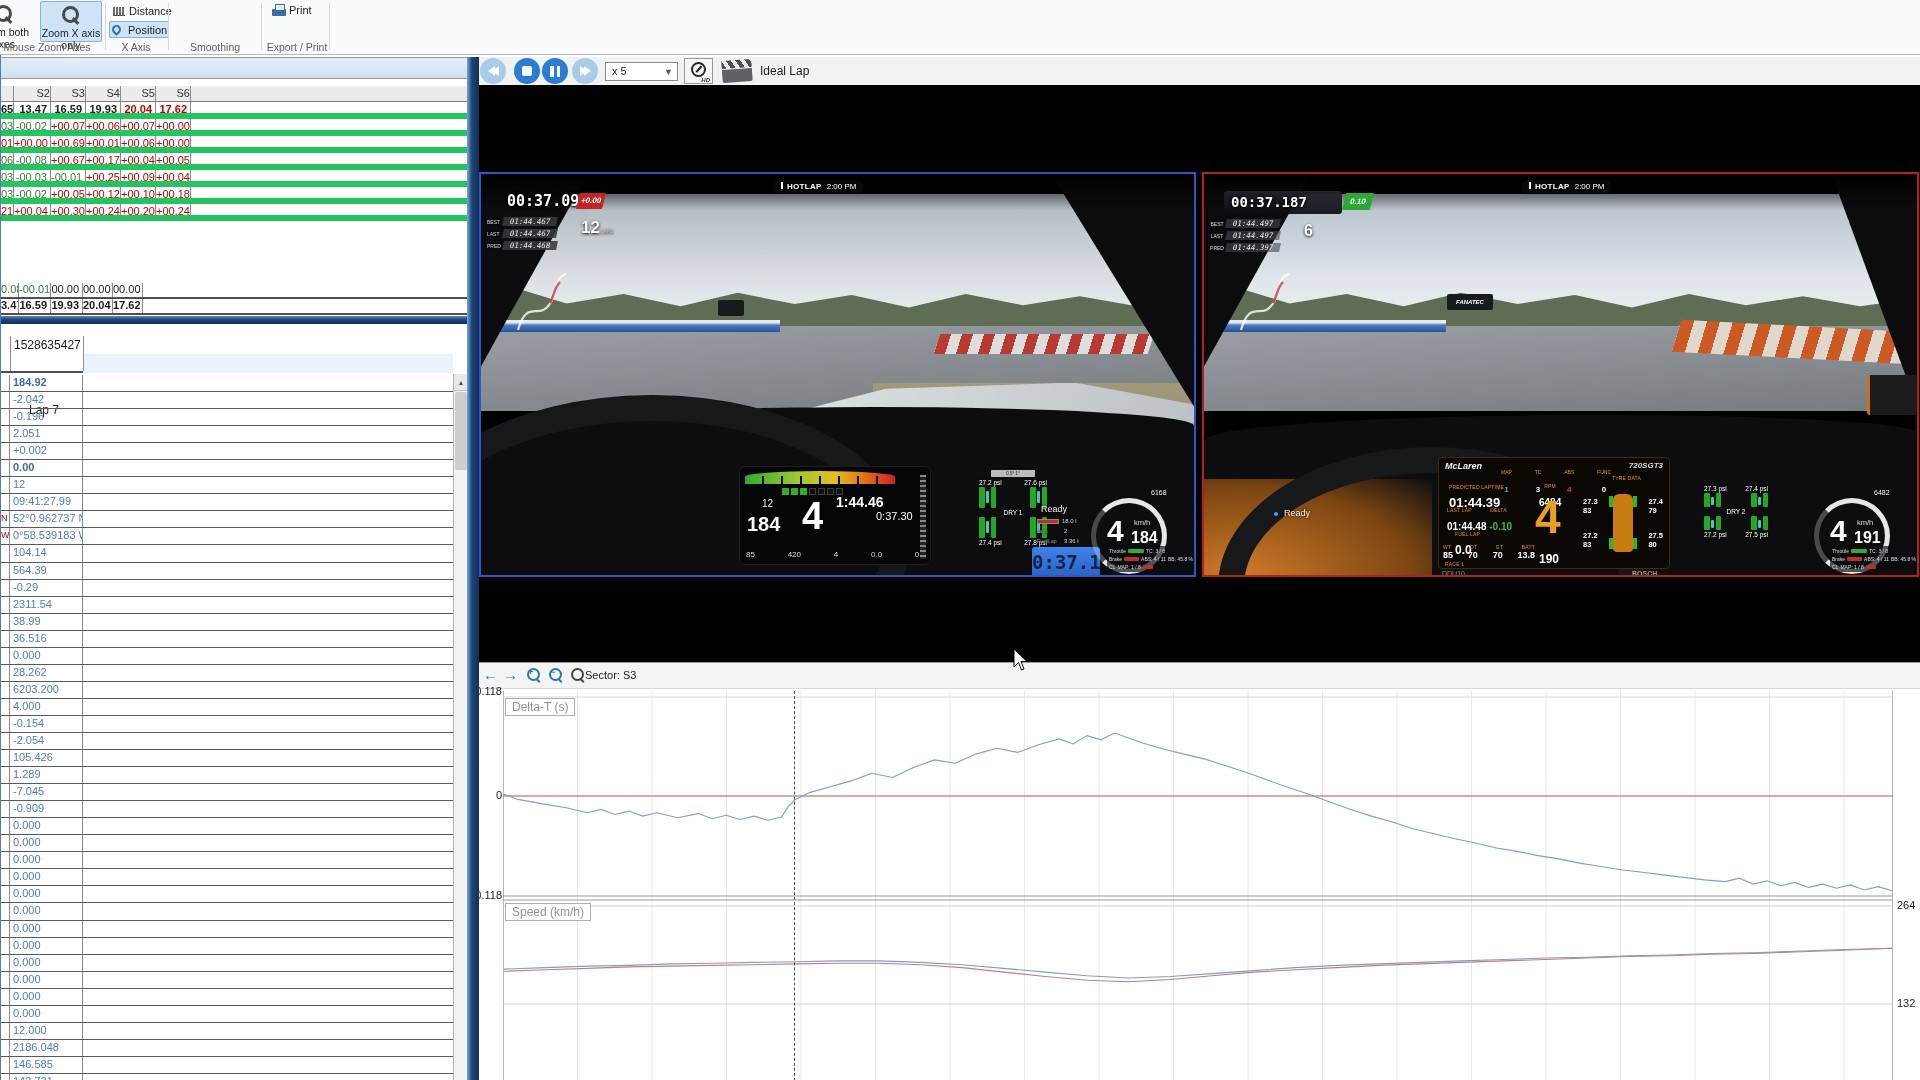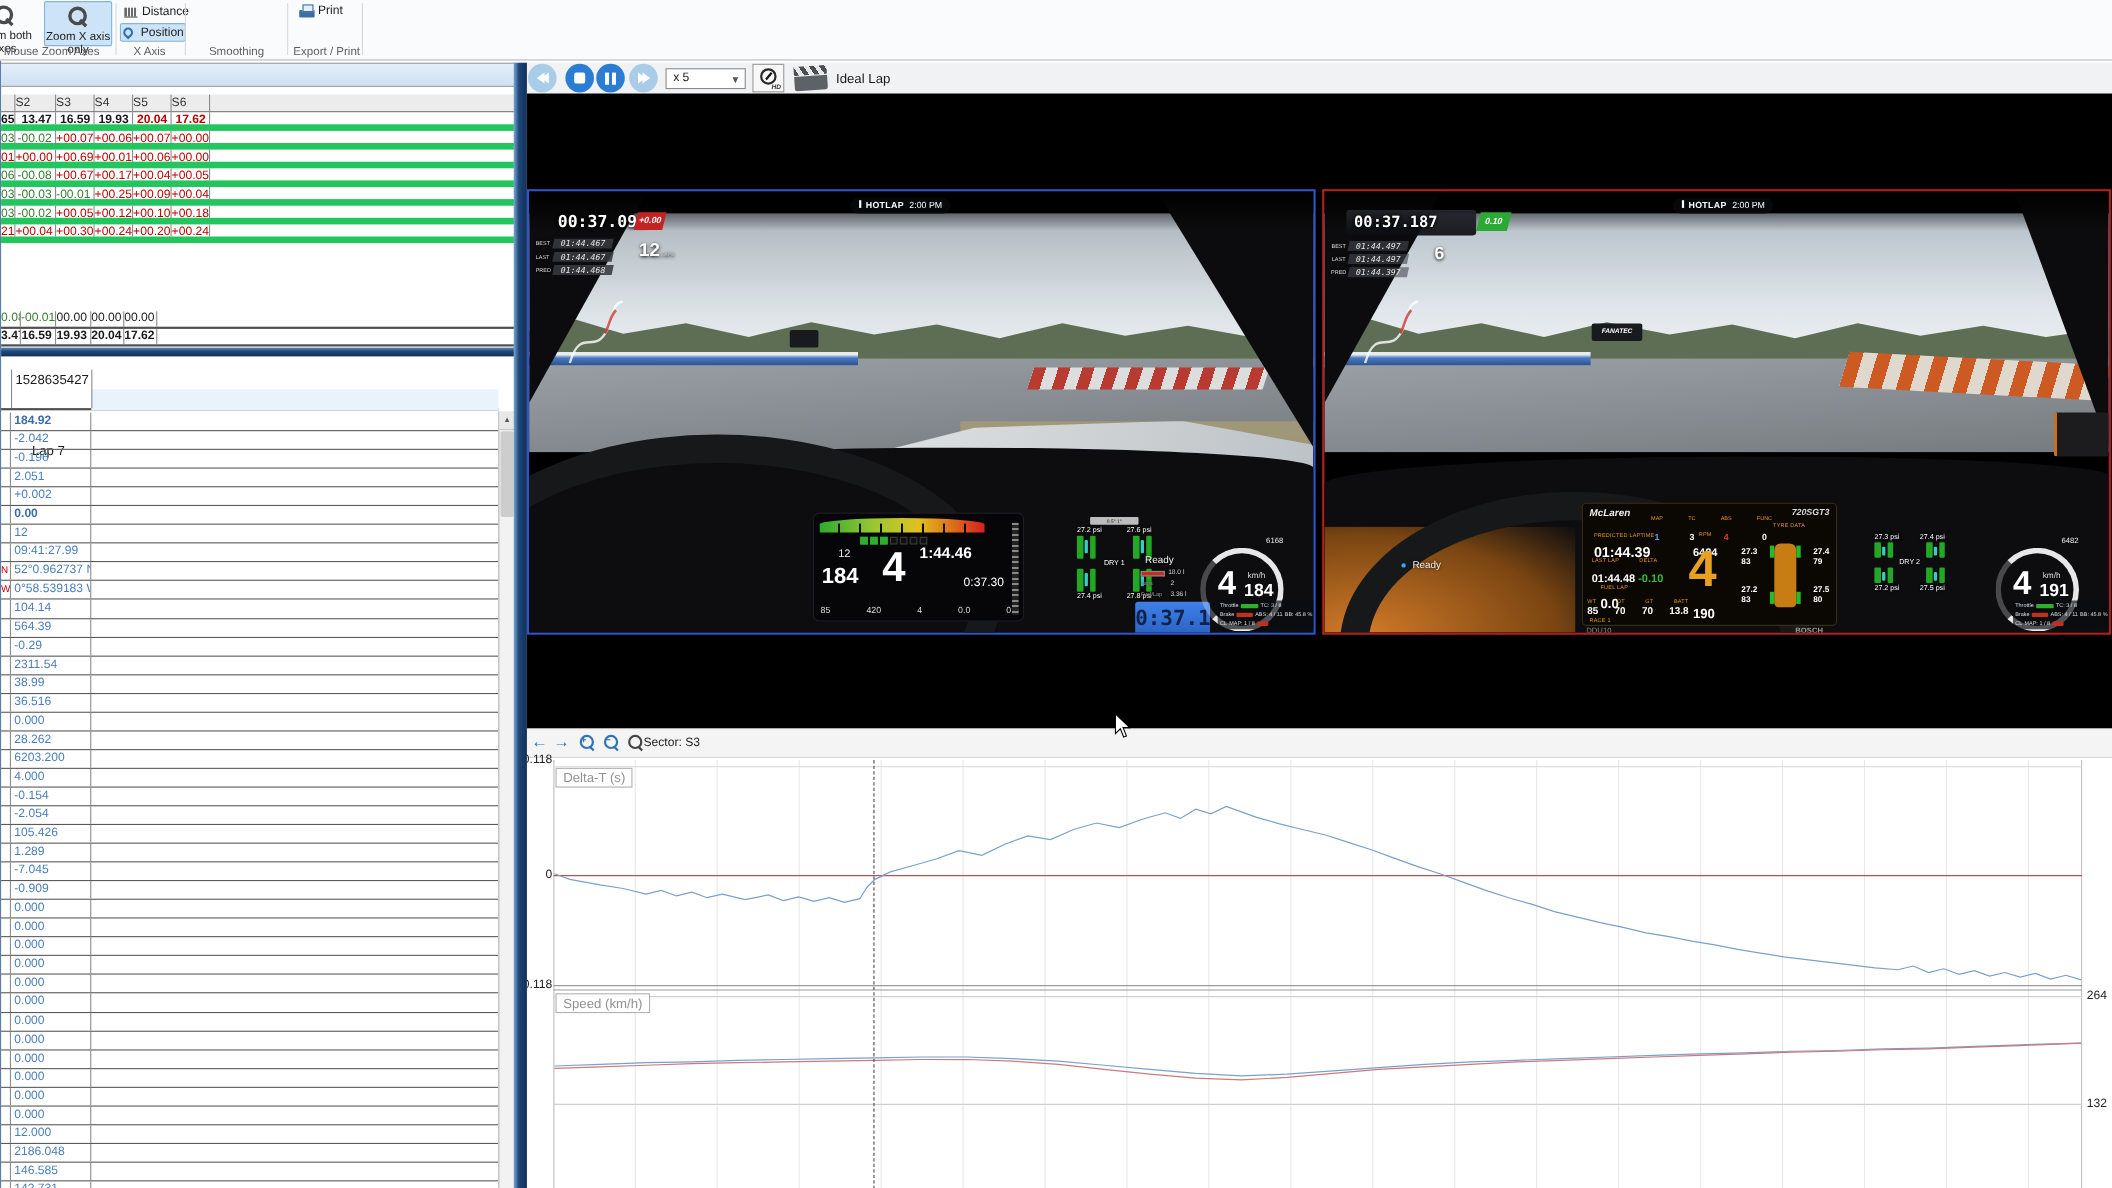--- a/index.html
+++ b/index.html
@@ -27,21 +27,21 @@
   .printico::after { content:""; position:absolute; left:4px; top:0; width:8px; height:5px; background:#e8eef5; border:1px solid #3a6ea5; }
 
   
   #left-panel { left:0; top:55px; width:467px; height:1025px; background:#fff; border-left:1px solid #5a7ca8; }
   #band { position:absolute; left:0; top:2px; width:467px; height:22px; background:linear-gradient(#e4eefa,#cfe0f2); border-top:1px solid #9a9a9a; border-bottom:1px solid #9a9a9a; }
 
   #sector-table { position:absolute; left:0; top:31px; width:467px; font-size:11px; }
   .srow { display:grid; grid-template-columns:13px 37px 35px 35px 35px 35px auto; border-bottom:6px solid #22c55e; height:17px; }
   .srow.head { height:16px; background:#ececec; border-bottom:1px solid #7d7d7d; }
   .scell { border-right:1px solid #8d8d8d; text-align:right; padding:1px 3px 0 0; overflow:hidden; white-space:nowrap; }
-  .srow.head .scell { text-align:left; color:#333; padding-right:0; }
+  .srow.head .scell { text-align:right; color:#333; padding-right:0; }
   .scell.sfill { border-right:none; }
   .k { color:#1a1a1a; } .r { color:#c00000; } .g { color:#3a7d34; } .b { font-weight:bold; }
 
   #summary-table { position:absolute; left:0; top:228px; width:467px; font-size:11px; }
   .mrow { display:grid; grid-template-columns:18px 32px 32px 30px 30px auto; border-bottom:2px solid #4f4f4f; height:16px; }
   .mrow .scell { padding-top:0; }
 
   #divider-blue { position:absolute; left:0; top:261px; width:467px; height:8px; background:linear-gradient(#5d87b8,#1d4677 45%,#123058); }
 
   #list-header { position:absolute; left:0; top:281px; width:452px; height:37px; border-bottom:2px solid #4f4f4f; font-size:12px; color:#1a1a1a; }
@@ -134,21 +134,21 @@
     background:linear-gradient(90deg,#2faa2f,#9fc832 35%,#e0c020 60%,#e07818 78%,#d42020); }
   .ledticks { position:absolute; left:5px; top:9px; width:150px; height:9px;
     background:repeating-linear-gradient(90deg,transparent 0 17px,#060608 17px 19px); }
   .gboxes { position:absolute; left:42px; top:21px; display:flex; gap:2px; }
   .gboxes i { width:7px; height:7px; border:1px solid #3a3f3a; background:#111; }
   .gboxes i.on { background:#2fae2f; border-color:#2fae2f; }
   .dlap { position:absolute; left:22px; top:31px; color:#eee; font-size:10px; }
   .dpred { position:absolute; left:96px; top:27px; color:#fff; font-size:14px; font-weight:bold; }
   .dgear { position:absolute; left:62px; top:28px; color:#fff; font-size:38px; font-weight:bold; }
   .dspeed { position:absolute; left:7px; top:46px; color:#fff; font-size:20px; font-weight:bold; }
-  .dtime { position:absolute; left:112px; top:57px; color:#fff; font-size:11px;padding-left:24px; }
+  .dtime { position:absolute; left:112px; top:43px; color:#fff; font-size:11px;padding-left:24px; }
   .drow { position:absolute; left:6px; top:83px; width:180px; display:flex; justify-content:space-between; color:#ddd; font-size:8px; }
   .lstrip { position:absolute; right:4px; top:8px; width:6px; height:84px;
     background:repeating-linear-gradient(#888 0 2px,#222 2px 5px); }
 
   
   .tires { position:absolute; color:#fff; }
   .tires .cfg { height:7px; background:rgba(220,220,220,.85); color:#222; font-size:4.5px; text-align:center; line-height:7px; width:44px; margin:0 auto 2px; border-radius:1px; }
   .tires .psirow { display:flex; justify-content:space-between; font-size:6.5px; text-shadow:0 0 2px #000; margin:1px 0; }
   .tbars { display:flex; justify-content:space-between; margin:1px 0; }
   .tcl { display:flex; gap:1.5px; }

